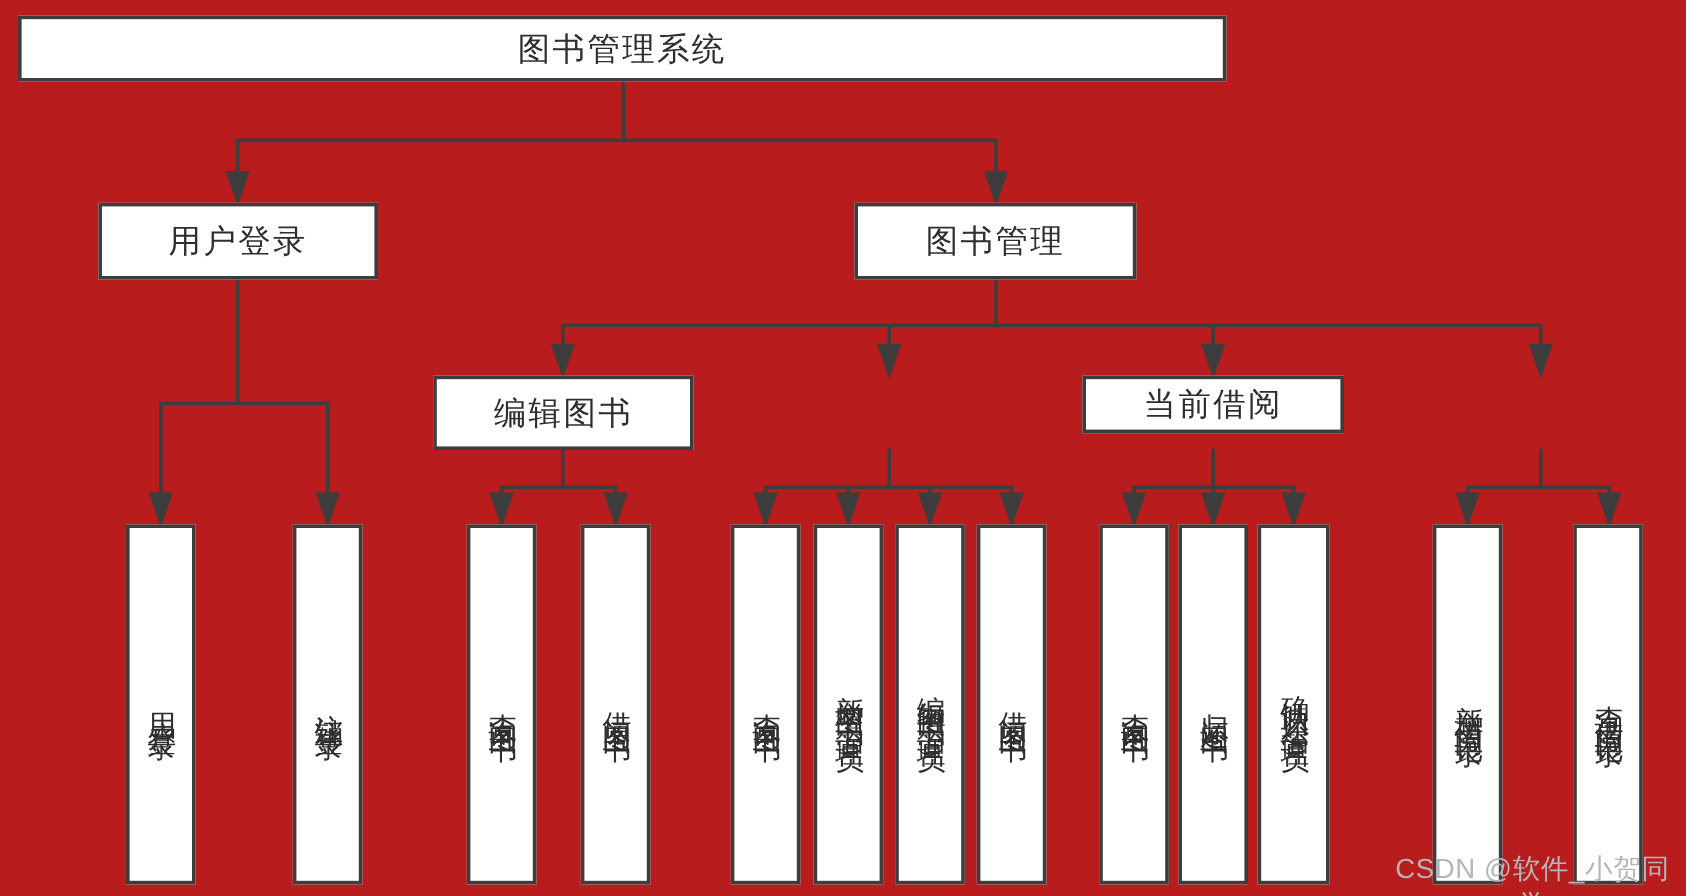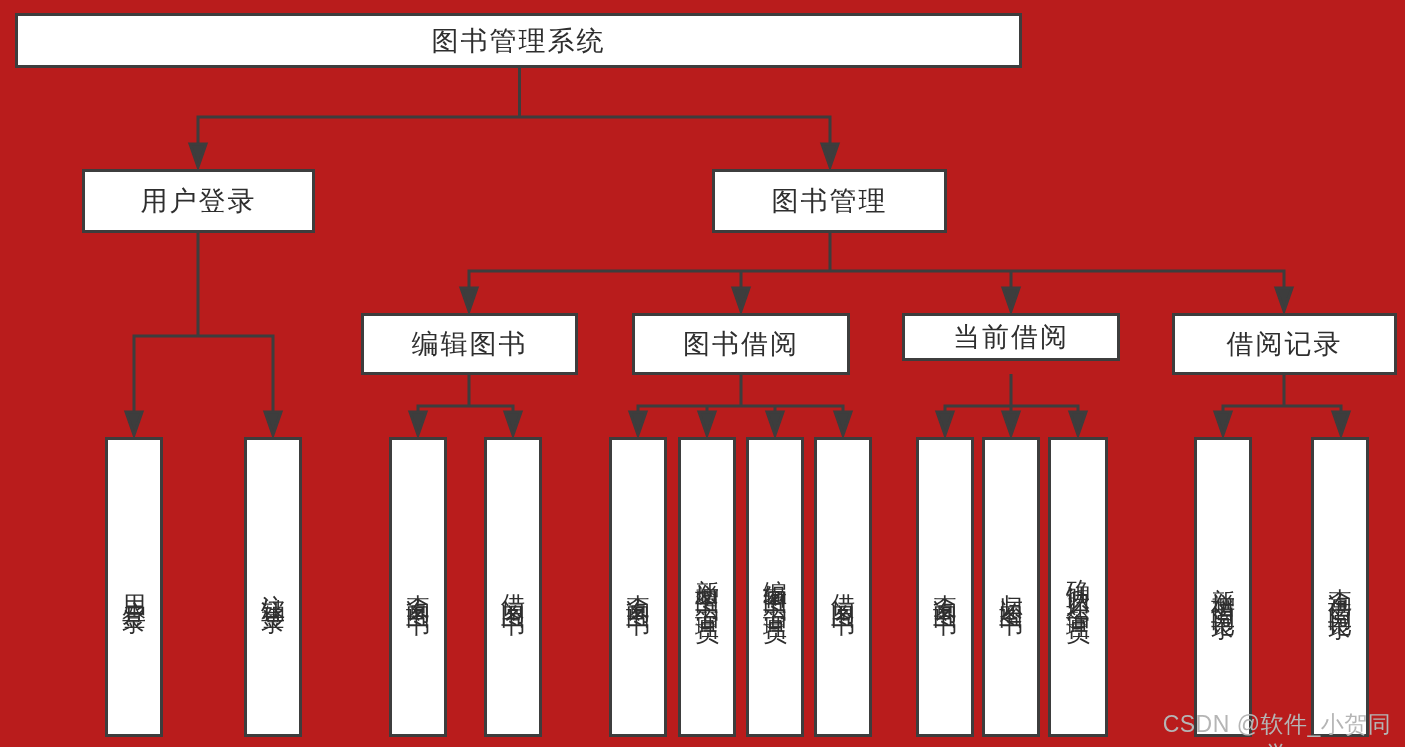--- a/index.html
+++ b/index.html
@@ -110,23 +110,21 @@
       </g>
     </g>
   </svg>
 
   <div class="node h" style="left:15px;top:13px;width:1007px;height:55px">图书管理系统</div>
 
   <div class="node h" style="left:82px;top:169px;width:233px;height:64px">用户登录</div>
   <div class="node h" style="left:712px;top:169px;width:235px;height:64px">图书管理</div>
 
   <div class="node h" style="left:361px;top:313px;width:217px;height:62px">编辑图书</div>
-  <div class="node h" style="left:632px;top:313px;width:218px;height:62px">图书借阅</div>
   <div class="node h" style="left:902px;top:313px;width:218px;height:48px">当前借阅</div>
-  <div class="node h" style="left:1172px;top:313px;width:225px;height:62px">借阅记录</div>
 
   <div class="node v" style="left:105px;top:437px;width:58px;height:300px">用户登录</div>
   <div class="node v" style="left:244px;top:437px;width:58px;height:300px">注销登录</div>
 
   <div class="node v" style="left:389px;top:437px;width:58px;height:300px">查询图书</div>
   <div class="node v" style="left:484px;top:437px;width:58px;height:300px">借阅图书</div>
 
   <div class="node v" style="left:609px;top:437px;width:58px;height:300px">查询图书</div>
   <div class="node v" style="left:678px;top:437px;width:58px;height:300px">新增图书（管理员）</div>
   <div class="node v" style="left:746px;top:437px;width:58px;height:300px">编辑图书（管理员）</div>

